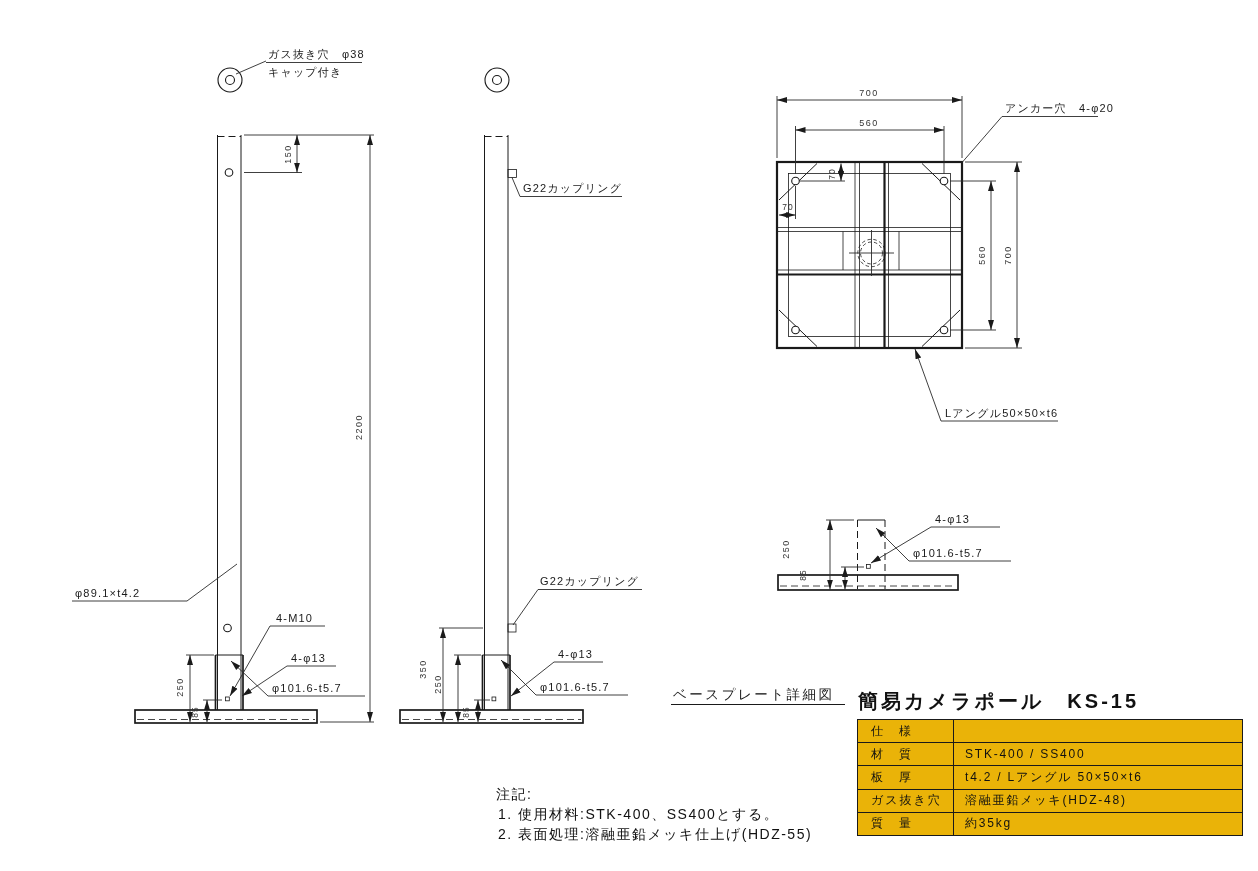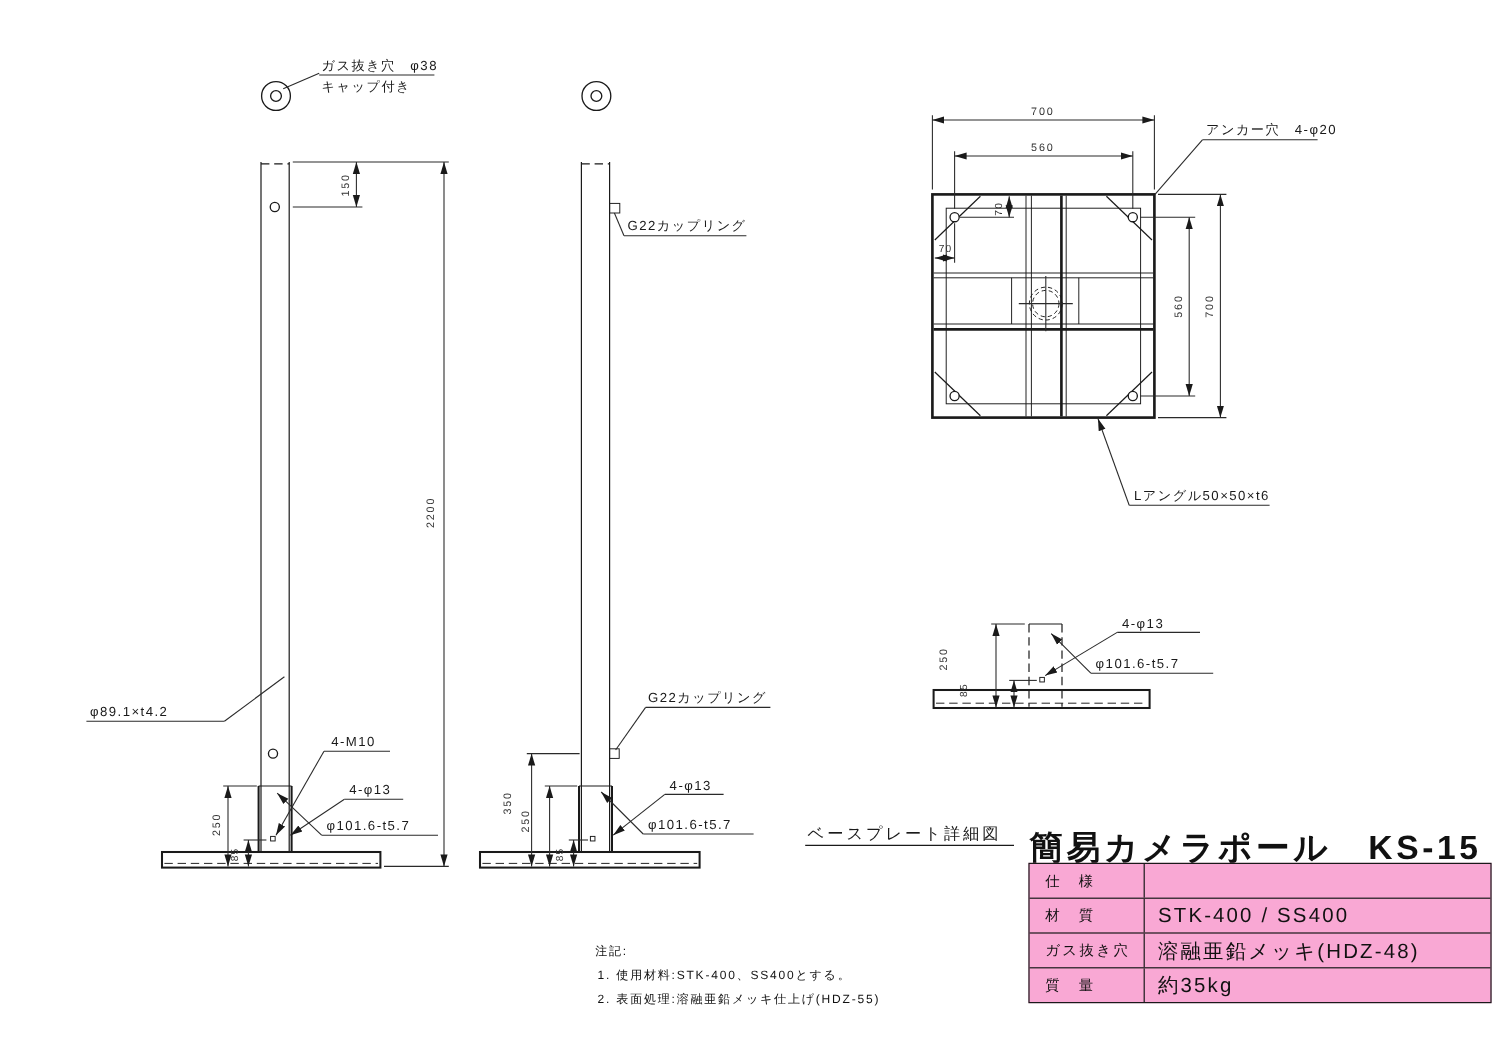--- a/index.html
+++ b/index.html
@@ -15,31 +15,31 @@
   svg .dim{stroke:#2a2a2a;stroke-width:0.9;fill:none;}
   svg .arr2{marker-start:url(#arw);marker-end:url(#arw);}
   svg .arr1{marker-end:url(#arw);}
   svg .hole{fill:#fff;stroke:#1a1a1a;stroke-width:1.1;}
   svg text{fill:#1a1a1a;font-family:"Liberation Sans","DejaVu Sans",sans-serif;}
   svg .dimtxt{font-size:9px;letter-spacing:1.5px;fill:#333;}
   svg .dimtxt8{font-size:8.5px;letter-spacing:1px;fill:#333;}
   svg .lbl{font-size:11px;letter-spacing:1.2px;}
   svg .cap{font-size:13.5px;letter-spacing:2.5px;}
   .abs{position:absolute;}
-  #title{left:858px;top:688px;font-size:28px;font-weight:bold;letter-spacing:3px;white-space:nowrap;}
+  #title{left:858px;top:688px;font-size:20px;font-weight:bold;letter-spacing:3px;white-space:nowrap;}
   #spec-table{left:857px;top:719px;width:386px;height:117px;border:1.6px solid #1a1a1a;
-              display:flex;flex-direction:column;box-sizing:border-box;background:#f9a8d4;}
+              display:flex;flex-direction:column;box-sizing:border-box;background:#eab308;}
   .trow{flex:1;display:flex;border-top:1.2px solid #1a1a1a;align-items:center;}
   .trow:first-child{border-top:none;}
   .tlabel{width:96px;flex:none;border-right:1.2px solid #1a1a1a;height:100%;
           display:flex;align-items:center;padding-left:13px;box-sizing:border-box;
           font-size:12px;letter-spacing:2px;white-space:nowrap;}
   .tvalue{flex:1;display:flex;align-items:center;padding-left:11px;
-          font-size:17px;letter-spacing:1.8px;white-space:nowrap;}
-  #notes{left:496px;top:784px;font-size:10px;letter-spacing:1.5px;line-height:20px;white-space:nowrap;}
+          font-size:12px;letter-spacing:1.8px;white-space:nowrap;}
+  #notes{left:496px;top:784px;font-size:14px;letter-spacing:1.5px;line-height:20px;white-space:nowrap;}
   #notes .nitem{margin-left:2px;}
 </style>
 </head>
 <body>
 
 <svg width="1258" height="871" viewBox="0 0 1258 871">
   <defs>
     <marker id="arw" markerWidth="11" markerHeight="8" refX="10" refY="4" orient="auto-start-reverse" markerUnits="userSpaceOnUse">
       <path d="M0,1 L10,4 L0,7 z" fill="#1a1a1a"></path>
     </marker>
@@ -244,20 +244,24 @@
 <div id="spec-table" class="abs">
   <div class="trow">
     <div class="tlabel">仕　様</div>
     <div class="tvalue"></div>
   </div>
   <div class="trow">
     <div class="tlabel">材　質</div>
     <div class="tvalue">STK-400 / SS400</div>
   </div>
   <div class="trow">
+    <div class="tlabel">板　厚</div>
+    <div class="tvalue">t4.2 / Lアングル 50×50×t6</div>
+  </div>
+  <div class="trow">
     <div class="tlabel">ガス抜き穴</div>
     <div class="tvalue">溶融亜鉛メッキ(HDZ-48)</div>
   </div>
   <div class="trow">
     <div class="tlabel">質　量</div>
     <div class="tvalue">約35kg</div>
   </div>
 </div>
 
 <div id="notes" class="abs">

